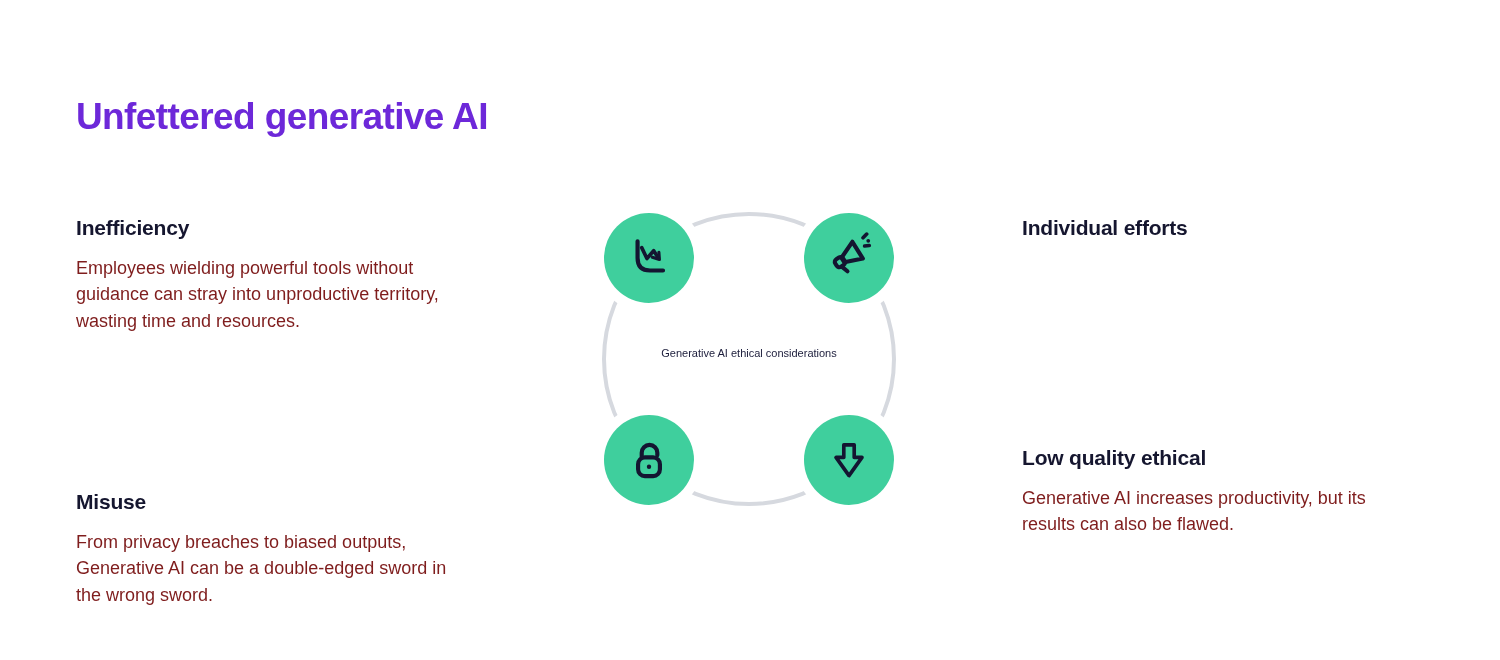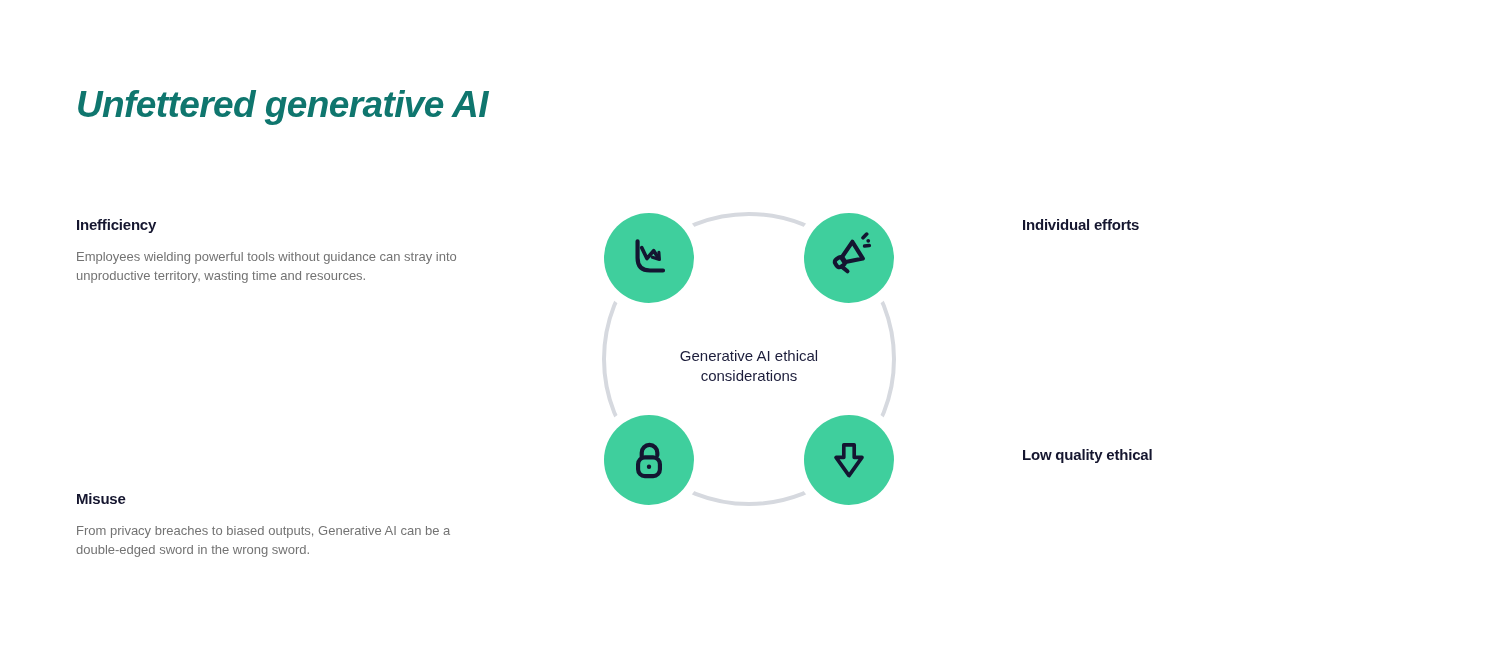--- a/index.html
+++ b/index.html
@@ -4,39 +4,38 @@
 <style>
   * { margin: 0; padding: 0; box-sizing: border-box; }
   html, body { width: 1500px; height: 660px; background: #ffffff; overflow: hidden; }
   body {
     font-family: "Liberation Sans", "DejaVu Sans", sans-serif;
     color: #1C1D3B;
     position: relative;
   }
   .page-title {
     position: absolute;
-    left: 76px; top: 84px;
+    left: 76px; top: 96px;
     font-size: 37px;
     font-weight: 800;
     letter-spacing: -0.6px;
-    color: #0f766e;
-    font-style: italic;
+    color: #6d28d9;
   }
   .section { position: absolute; }
   .section h2 {
-    font-size: 15px;
+    font-size: 21px;
     font-weight: 700;
     color: #15162F;
     margin-bottom: 15px;
     letter-spacing: -0.2px;
   }
   .section p {
-    font-size: 13px;
+    font-size: 18px;
     line-height: 1.46;
-    color: #737373;
+    color: #7f1d1d;
   }
   .sec-inefficiency      { left: 76px;   top: 216px; width: 398px; }
   .sec-misuse            { left: 76px;   top: 446px; width: 398px; margin-top: 44px; }
   .sec-disjointed        { left: 1022px; top: 216px; width: 376px; }
   .sec-lowquality        { left: 1022px; top: 446px; width: 376px; }
 
   
   .ring {
     position: absolute;
     left: 602px; top: 212px;
@@ -58,21 +57,21 @@
   .node-tr { left: 804px; top: 213px; }
   .node-bl { left: 604px; top: 415px; }
   .node-br { left: 804px; top: 415px; }
   .node svg { width: 52px; height: 52px; display: block; }
 
   .center-label {
     position: absolute;
     left: 649px; top: 346px;
     width: 200px;
     text-align: center;
-    font-size: 15px;
+    font-size: 11px;
     line-height: 1.35;
     color: #1C1D3B;
   }
   .ic { stroke: #141531; fill: none; stroke-width: 8; stroke-linecap: round; stroke-linejoin: round; }
   .ic-fill { fill: #141531; stroke: none; }
 </style>
 </head>
 <body>
 
 <h1 class="page-title">Unfettered generative AI</h1>
@@ -86,20 +85,21 @@
   <h2>Misuse</h2>
   <p>From privacy breaches to biased outputs, Generative AI can be a double-edged sword in the wrong sword.</p>
 </div>
 
 <div class="section sec-disjointed">
   <h2>Individual efforts</h2>
 </div>
 
 <div class="section sec-lowquality">
   <h2>Low quality ethical</h2>
+  <p>Generative AI increases productivity, but its results can also be flawed.</p>
 </div>
 
 <div class="ring"></div>
 
 <div class="center-label">Generative AI ethical considerations</div>
 
 <div class="node node-tl">
   <svg viewBox="0 0 100 100">
     <path class="ic" d="M28 18 V50 Q28 74 52 74 H77"></path>
     <path class="ic" style="stroke-width:7" d="M36 30 L46 51 L59 36 L68 50"></path>

